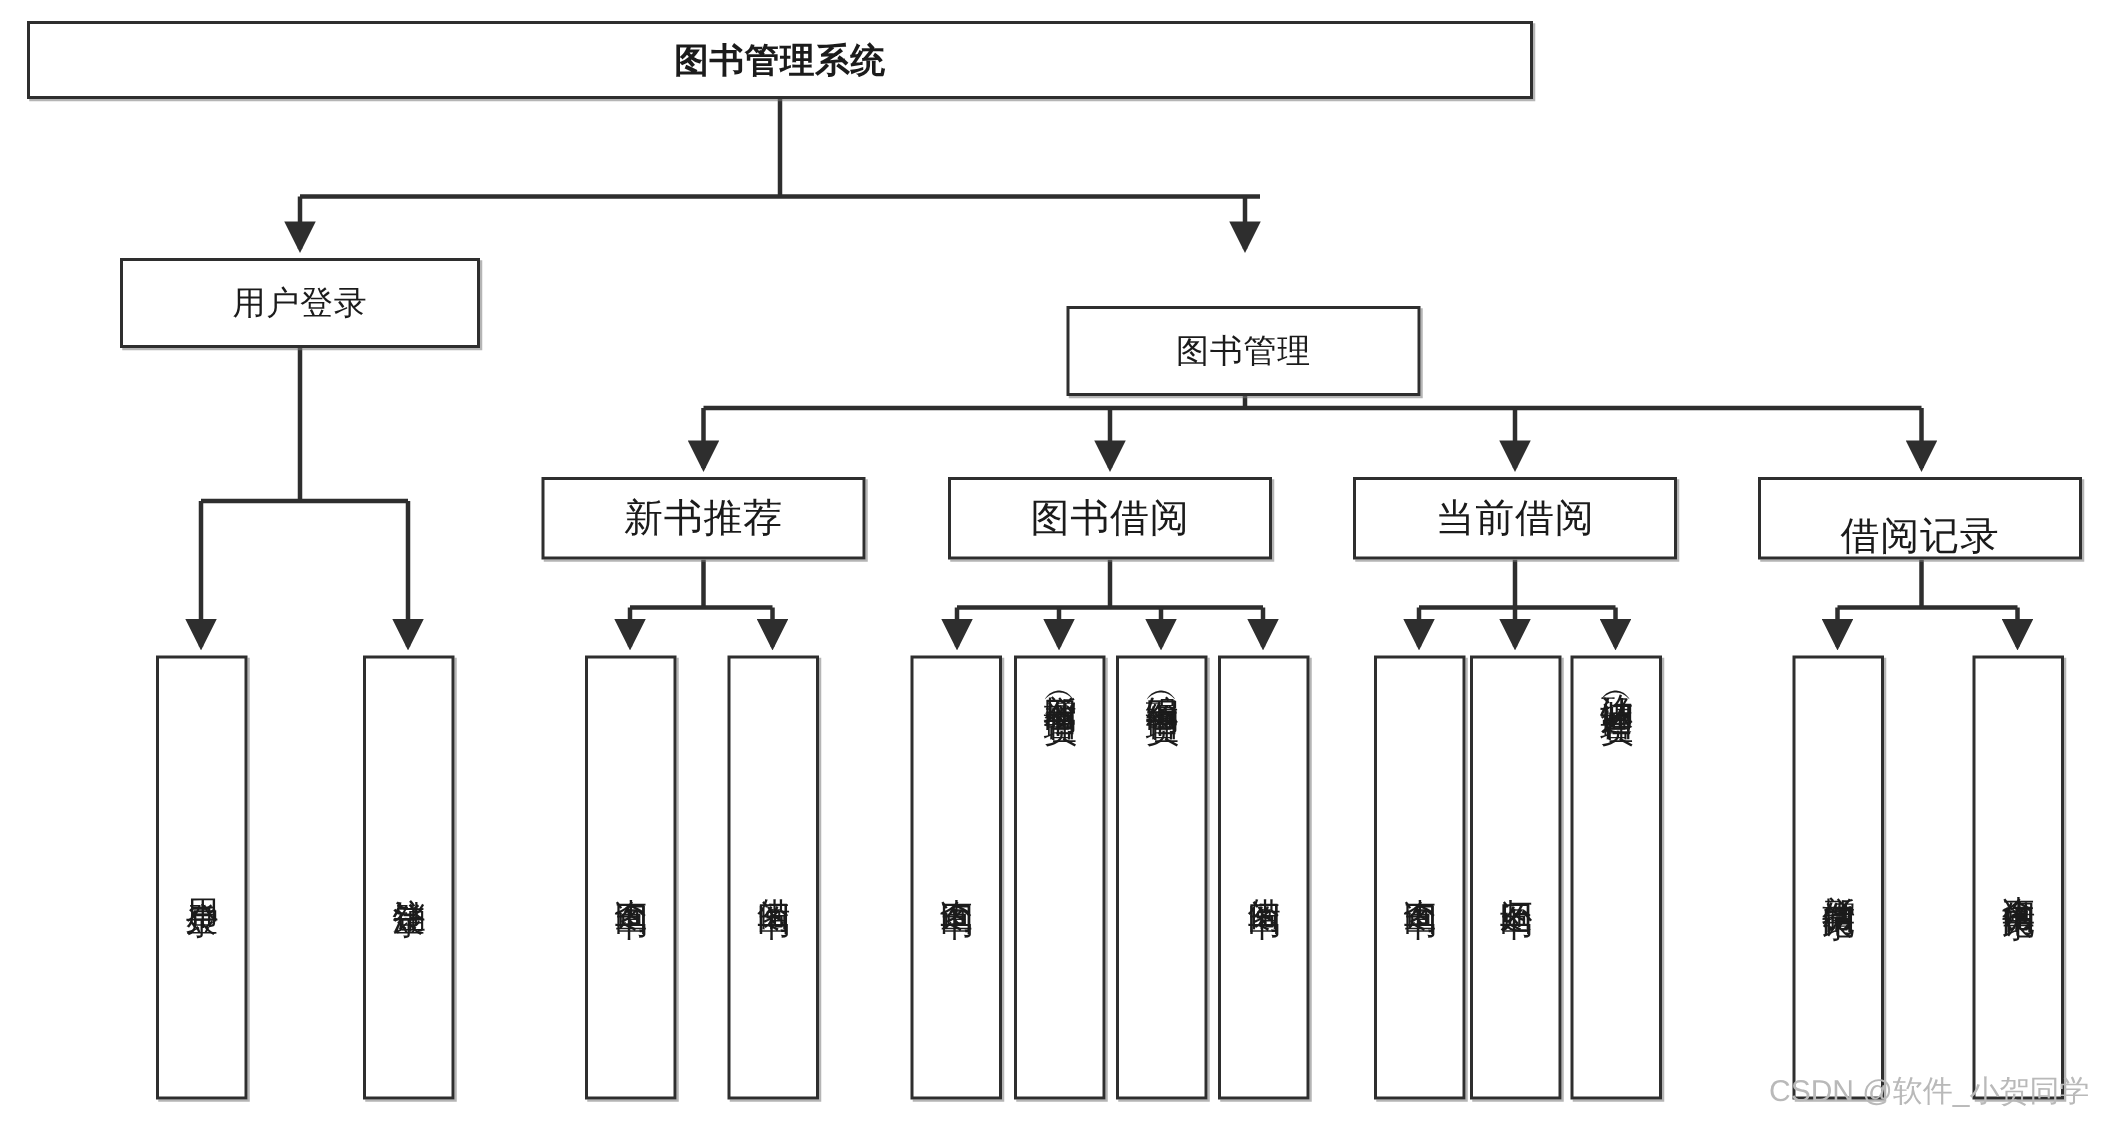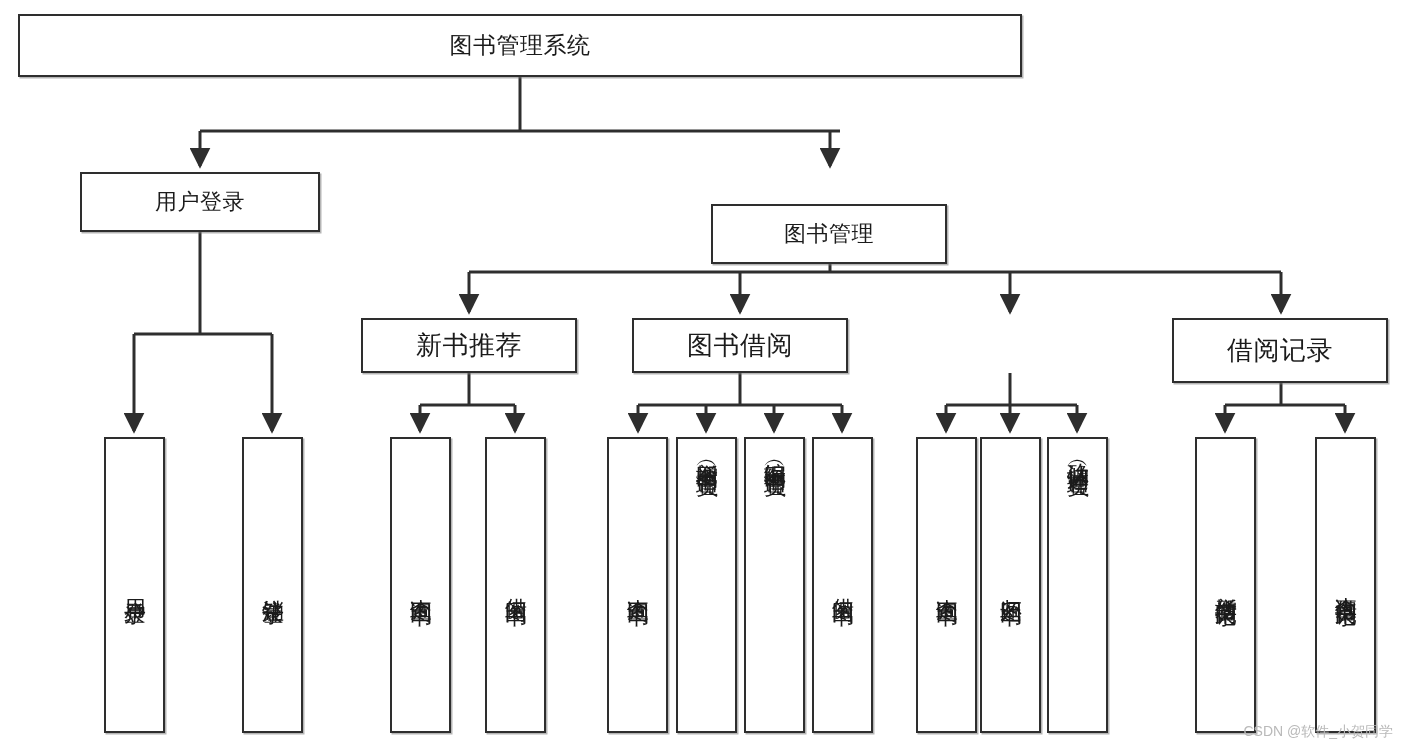--- a/index.html
+++ b/index.html
@@ -54,21 +54,21 @@
   }
   .leaf {
     align-items: flex-start;
     padding-top: 6px;
   }
   .leaf.mid { align-items: center; padding-top: 0; }
   #watermark {
     position: absolute;
     right: 12px;
     bottom: 6px;
-    font-size: 14px;
+    font-size: 20px;
     color: #b9b9b9;
     white-space: nowrap;
     user-select: none;
   }
 </style>
 </head>
 <body>
 
 <div id="canvas">
 
@@ -117,38 +117,41 @@
       <path d="M 1010 405 L 1010 431" marker-end="url(#arrow)"></path>
       <path d="M 1077 405 L 1077 431" marker-end="url(#arrow)"></path>
 
       <path d="M 1281 373 L 1281 405"></path>
       <path d="M 1225 405 L 1345 405"></path>
       <path d="M 1225 405 L 1225 431" marker-end="url(#arrow)"></path>
       <path d="M 1345 405 L 1345 431" marker-end="url(#arrow)"></path>
     </g>
   </svg>
 
-  <div class="node-box lvl1" style="left:18px; top:14px; width:1004px; height:63px;">
+  <div class="node-box lvl1" style="left:18px; top:14px; width:1004px; height:52px;font-weight:bold;">
     <span class="node-label">图书管理系统</span>
   </div>
 
   <div class="node-box lvl2" style="left:80px; top:172px; width:240px; height:60px;">
     <span class="node-label">用户登录</span>
   </div>
   <div class="node-box lvl2" style="left:711px; top:172px; width:236px; height:60px;margin-top:32px;">
     <span class="node-label">图书管理</span>
   </div>
 
   <div class="node-box lvl3" style="left:361px; top:318px; width:216px; height:55px;">
     <span class="node-label">新书推荐</span>
   </div>
   <div class="node-box lvl3" style="left:632px; top:318px; width:216px; height:55px;">
     <span class="node-label">图书借阅</span>
   </div>
-  <div class="node-box lvl3" style="left:1172px; top:318px; width:216px; height:65px;">
+  <div class="node-box lvl3" style="left:902px; top:318px; width:216px; height:55px;">
+    <span class="node-label">当前借阅</span>
+  </div>
+  <div class="node-box lvl3" style="left:1172px; top:318px; width:216px; height:55px;align-items:flex-end;">
     <span class="node-label">借阅记录</span>
   </div>
 
   <div class="node-box leaf mid" style="left:104px; top:437px; width:61px; height:296px;">
     <span class="node-label">用户登录</span>
   </div>
   <div class="node-box leaf mid" style="left:242px; top:437px; width:61px; height:296px;">
     <span class="node-label">注销登录</span>
   </div>
 

